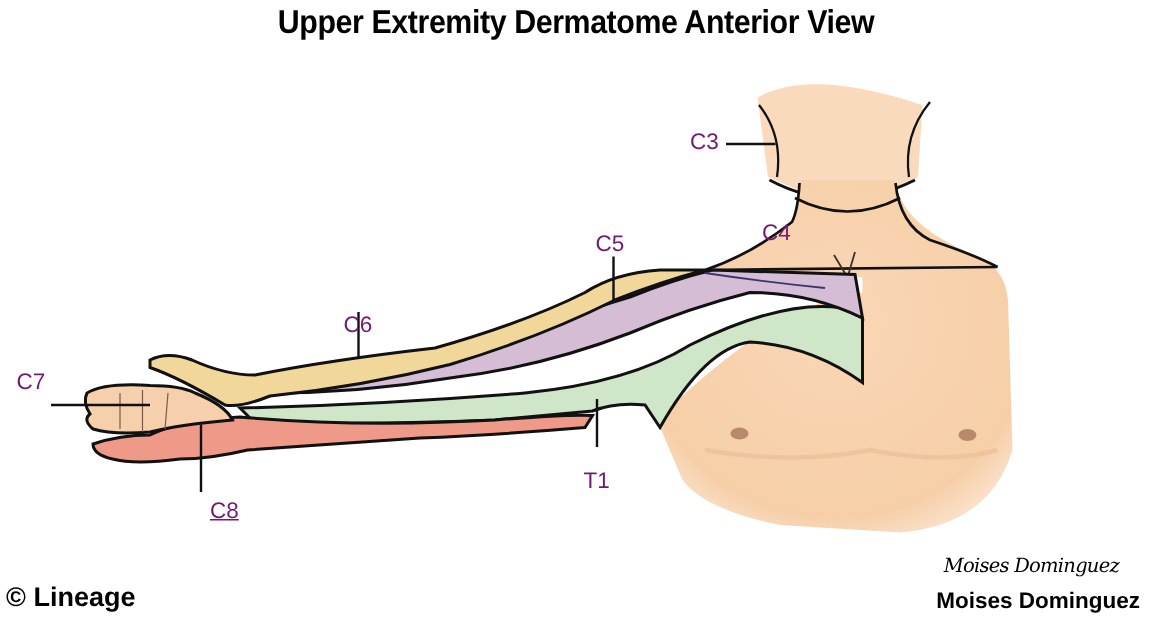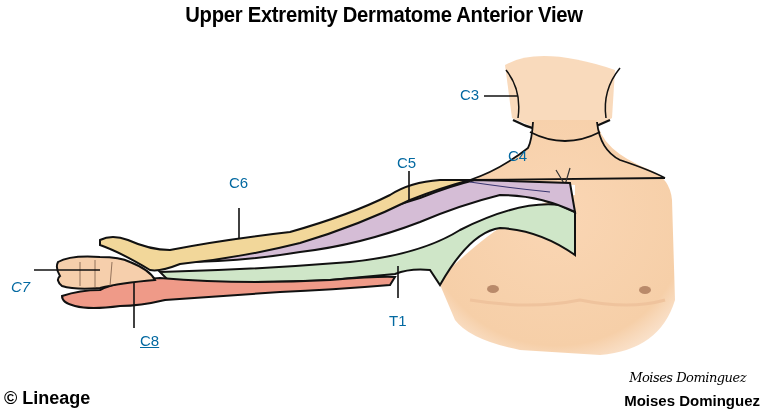--- a/index.html
+++ b/index.html
@@ -2,21 +2,21 @@
 <html><head>
 <meta charset="utf-8">
 <style>
   html, body { margin: 0; padding: 0; background: #ffffff; }
   body { width: 768px; height: 415px; position: relative; overflow: hidden;
          font-family: "Liberation Sans", sans-serif; }
   .title { position: absolute; left: 0; top: 2px; width: 768px; text-align: center;
            font-weight: bold; font-size: 22px; color: #000; letter-spacing: -0.3px;
            transform: scaleX(0.92); transform-origin: 384px 0; }
   .illus { position: absolute; left: 0; top: 0; width: 768px; height: 415px; }
-  .lbl { position: absolute; font-size: 15px; color: #0369a1; }
+  .lbl { position: absolute; font-size: 15px; color: #701a75; }
   .copyright { position: absolute; left: 4px; top: 388px; font-weight: bold; font-size: 18px; color: #000; }
   .author { position: absolute; right: 8px; top: 392px; font-weight: bold; font-size: 15px; color: #000; }
   .signature { position: absolute; right: 22px; top: 370px; font-family: "DejaVu Serif", serif;
                font-style: italic; font-size: 13px; color: #000; letter-spacing: -0.5px; }
 </style>
 </head>
 <body>
 
 <div class="title">Upper Extremity Dermatome Anterior View</div>
 
@@ -68,20 +68,20 @@
     <line x1="239" y1="208" x2="239" y2="238"></line>
     <line x1="34" y1="270" x2="100" y2="270"></line>
     <line x1="134" y1="283" x2="134" y2="328"></line>
     <line x1="398" y1="266" x2="398" y2="298"></line>
   </g>
 </svg>
 
 <div class="lbl" style="left:460px;top:86px;">C3</div>
 <div class="lbl" style="left:508px;top:147px;">C4</div>
 <div class="lbl" style="left:397px;top:154px;">C5</div>
-<div class="lbl" style="left:229px;top:174px;">C6</div>
-<div class="lbl" style="left:11px;top:278px;font-style:italic;">C7</div>
+<div class="lbl" style="left:229px;top:208px;">C6</div>
+<div class="lbl" style="left:11px;top:246px;">C7</div>
 <div class="lbl" style="left:140px;top:332px;text-decoration:underline;">C8</div>
 <div class="lbl" style="left:389px;top:312px;">T1</div>
 
 <div class="copyright">© Lineage</div>
 <div class="signature">Moises Dominguez</div>
 <div class="author">Moises Dominguez</div>
 
 </body></html>

